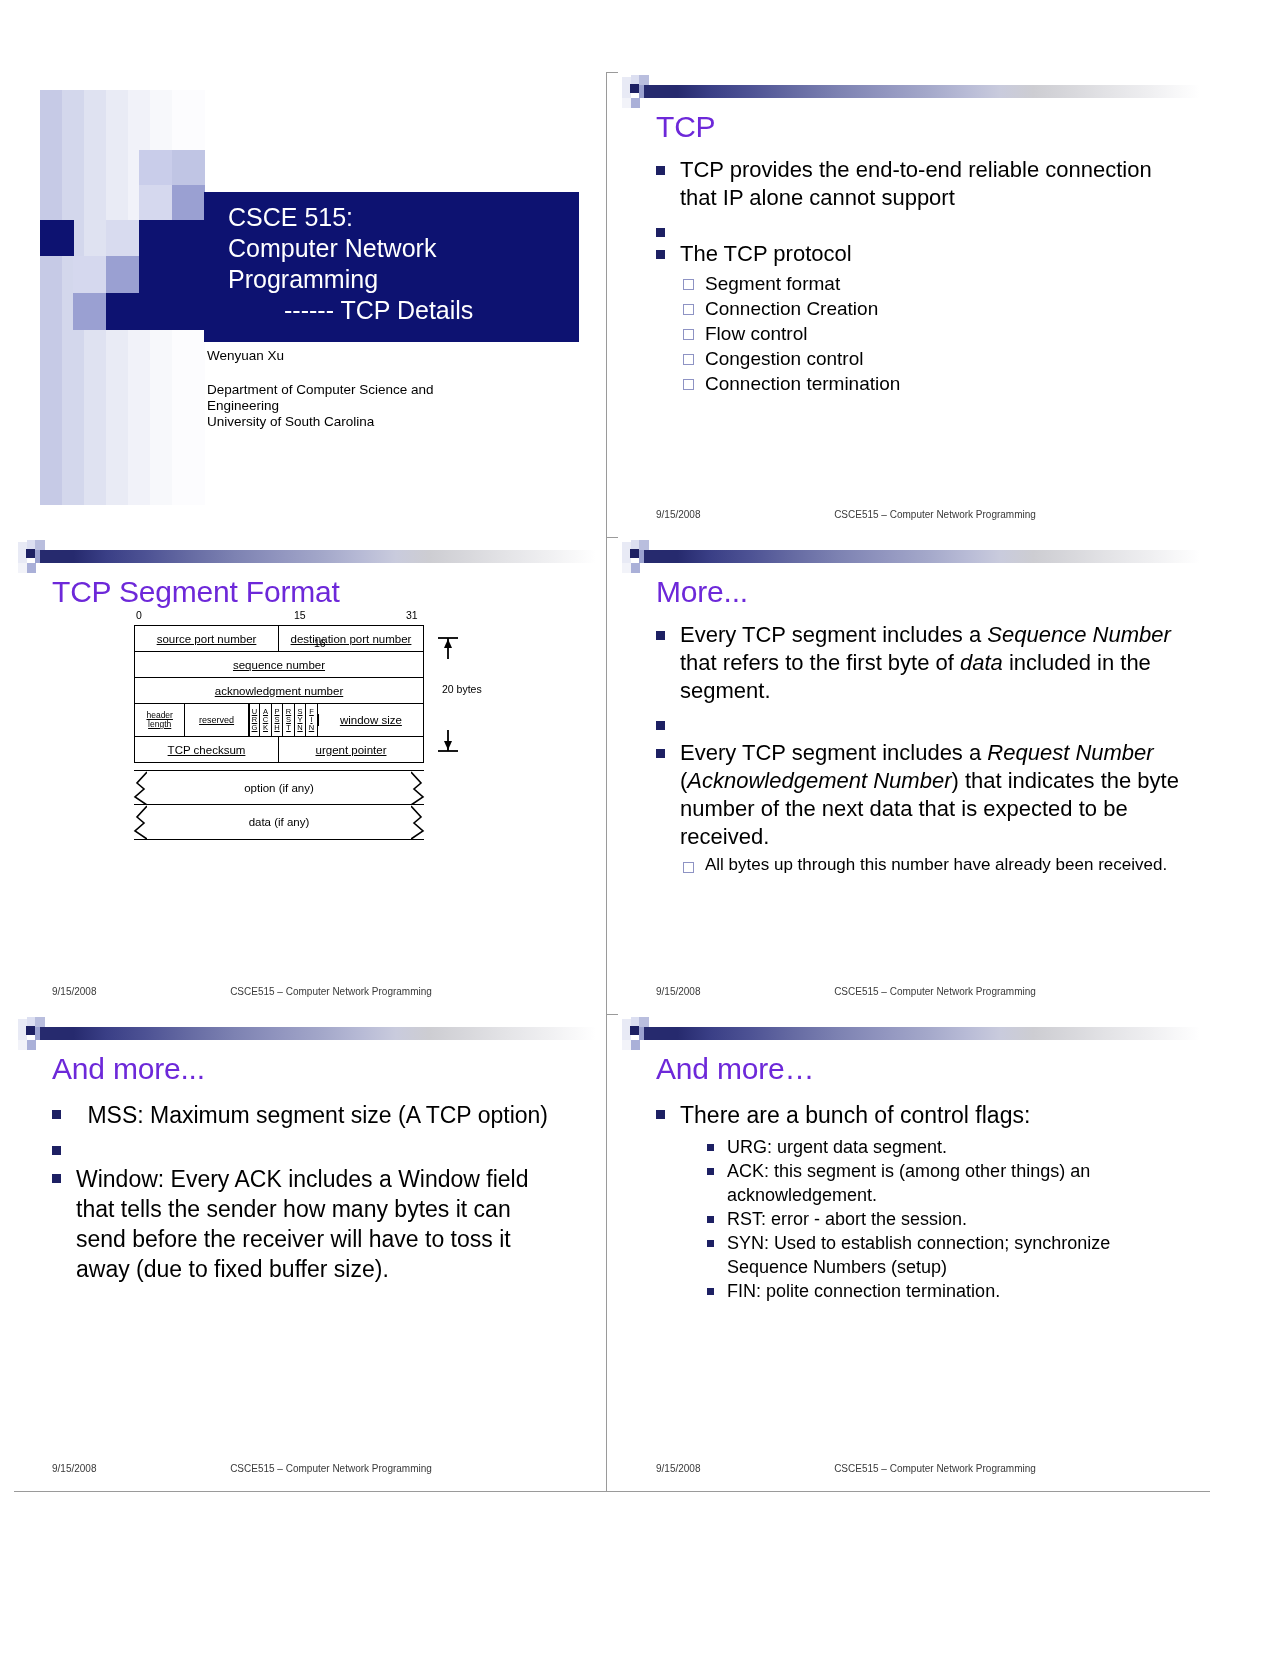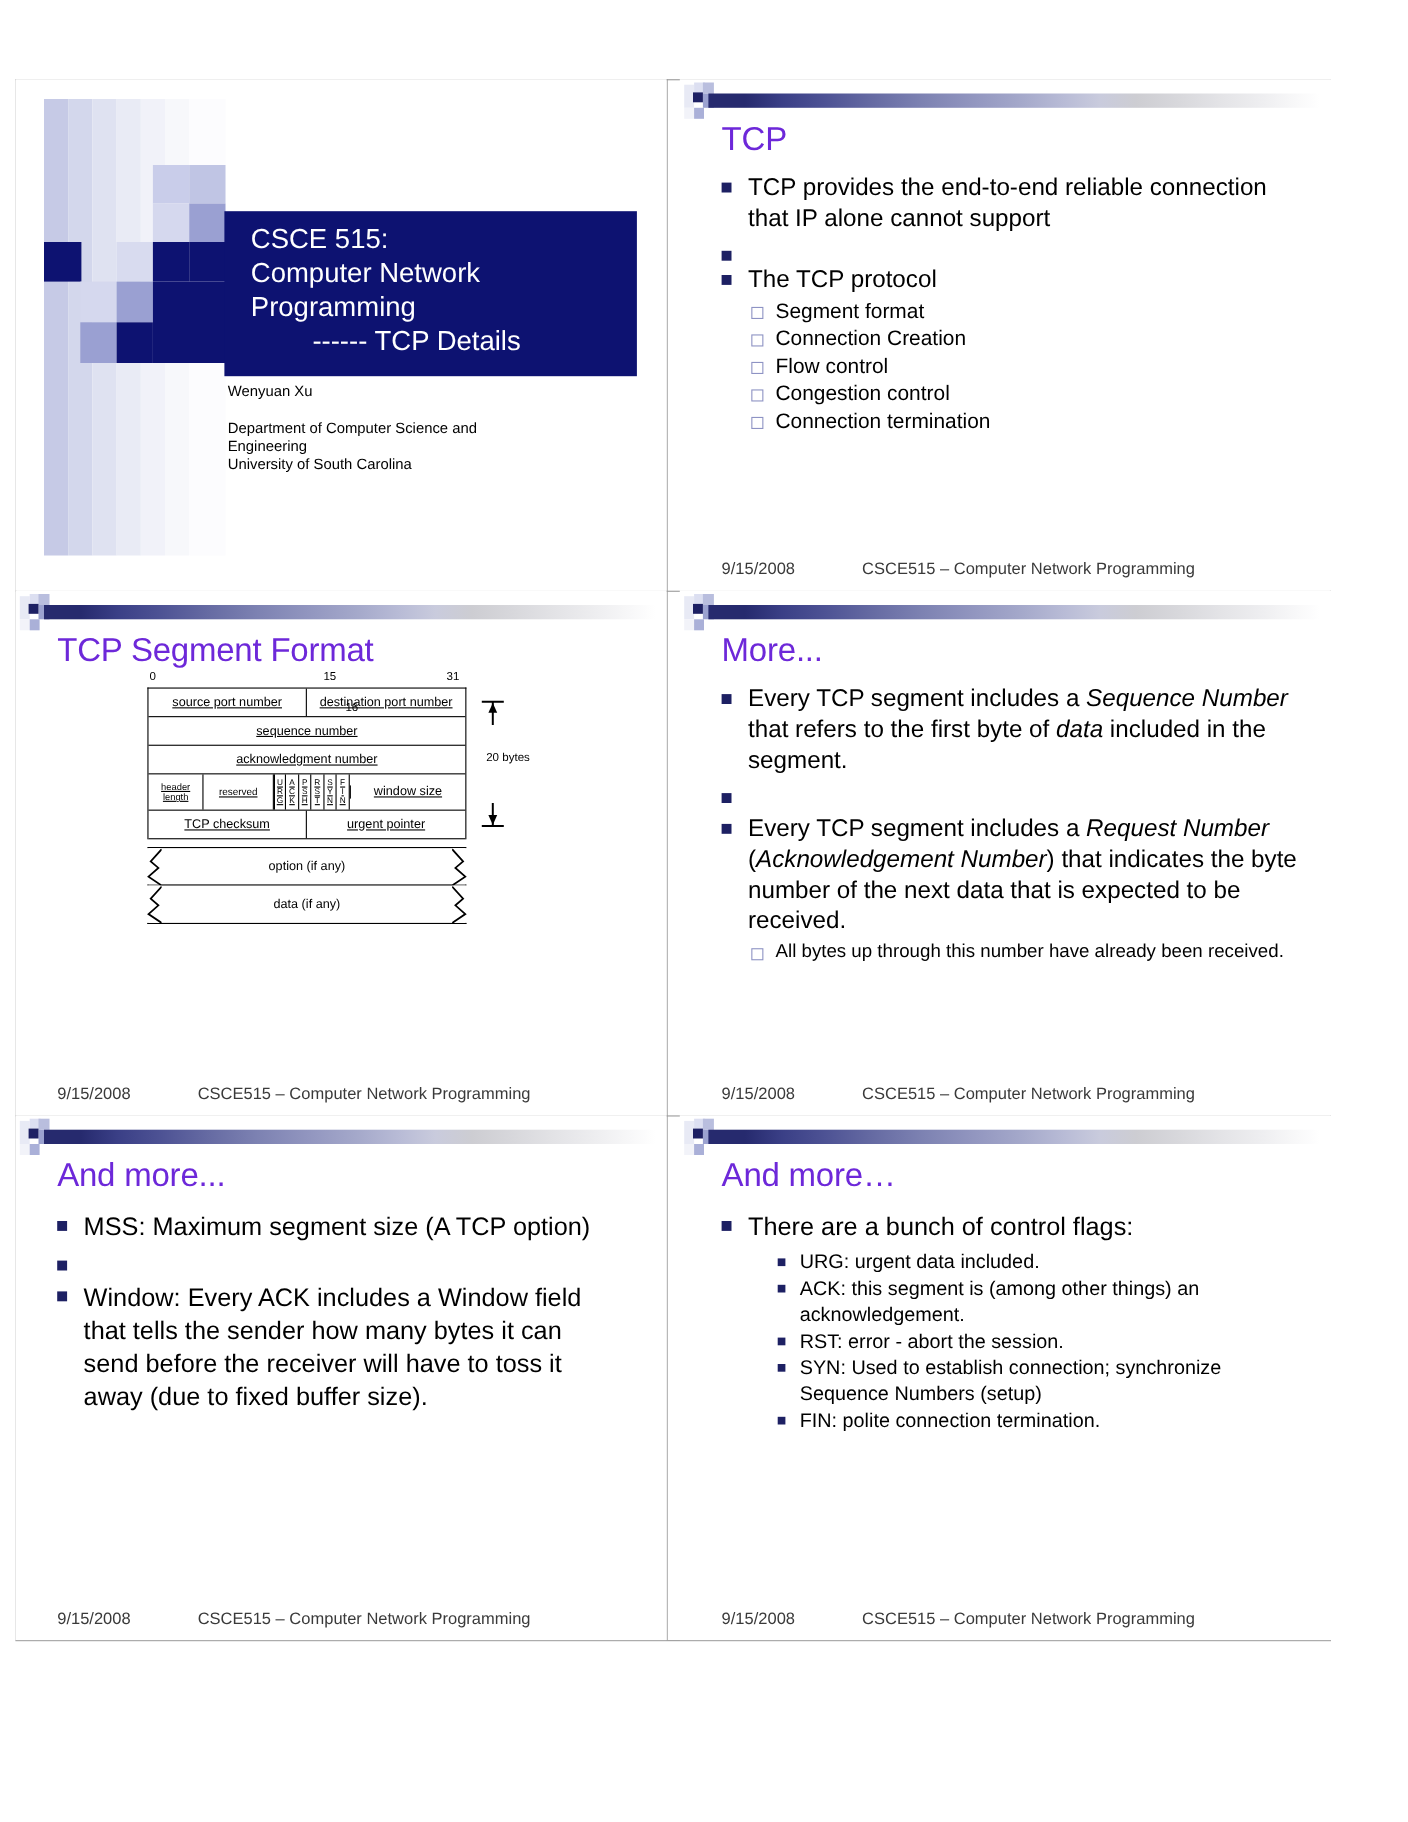--- a/index.html
+++ b/index.html
@@ -82,21 +82,21 @@
   ul.lv2b > li::before {
     content:""; position:absolute; left:5px; top:9px;
     width:7px; height:7px; border:none; background:#1d2063;
   }
   ul.lv2b > li { font-size:18px; line-height:24px; }
   .sp { display:block; height:22px; }
   em { font-style:italic; }
 
   
   .foot { position:absolute; left:0; bottom:14px; width:100%; height:14px;
-          font-size:15px; color:#3a3a3a; }
+          font-size:10px; color:#3a3a3a; }
   .foot .date { position:absolute; left:38px; top:0; }
   .foot .ctr  { position:absolute; left:0; top:0; width:100%; text-align:center;
                 padding-left:42px; }
 
   
   .titleslide { position:relative; width:100%; height:100%; }
   .deco { position:absolute; left:26px; top:18px; width:165px; height:415px; }
   .deco .stripe { position:absolute; top:0; height:100%; }
   .deco .blk { position:absolute; }
 
@@ -423,21 +423,21 @@
         <div class="sq sq-l2"></div>
           <div class="sq sq-l3"></div>
         <div class="sq sq-l4"></div>
           <div class="sq sq-l5"></div>
         <div class="sq sq-dark"></div>
         <div class="bar"></div>
       </div>
       <div class="s-title">And more...</div>
 
       <ul class="lv1" style="left:34px; top:86px; width:500px; font-size:23px;">
-        <li style="font-size:23px; line-height:30px;">
+        <li style="font-size:23px; line-height:30px;text-align:right;">
           <span>MSS: Maximum segment size (A TCP option)</span>
         </li>
         <li style="list-style:none; padding:0;">
             <span class="sp"></span>
           </li>
         <li style="font-size:23px; line-height:30px;">
           <span>Window: Every ACK includes a Window field that tells the sender how many bytes it can send before the receiver will have to toss it away (due to fixed buffer size).</span>
         </li>
       </ul>
 
@@ -457,21 +457,21 @@
           <div class="sq sq-l5"></div>
         <div class="sq sq-dark"></div>
         <div class="bar"></div>
       </div>
       <div class="s-title">And more…</div>
 
       <ul class="lv1" style="left:34px; top:86px; width:510px;">
         <li style="font-size:23px; line-height:30px;">
           <span>There are a bunch of control flags:</span>
           <ul class="lv2 lv2b" style="padding-left:22px; margin-top:5px;">
-            <li><span>URG: urgent data included.</span></li>
+            <li><span>URG: urgent data segment.</span></li>
             <li><span>ACK: this segment is (among other things) an acknowledgement.</span></li>
             <li><span>RST: error - abort the session.</span></li>
             <li><span>SYN: Used to establish connection; synchronize Sequence Numbers (setup)</span></li>
             <li><span>FIN: polite connection termination.</span></li>
           </ul>
         </li>
       </ul>
 
       <div class="foot">
         <span class="date">9/15/2008</span>

